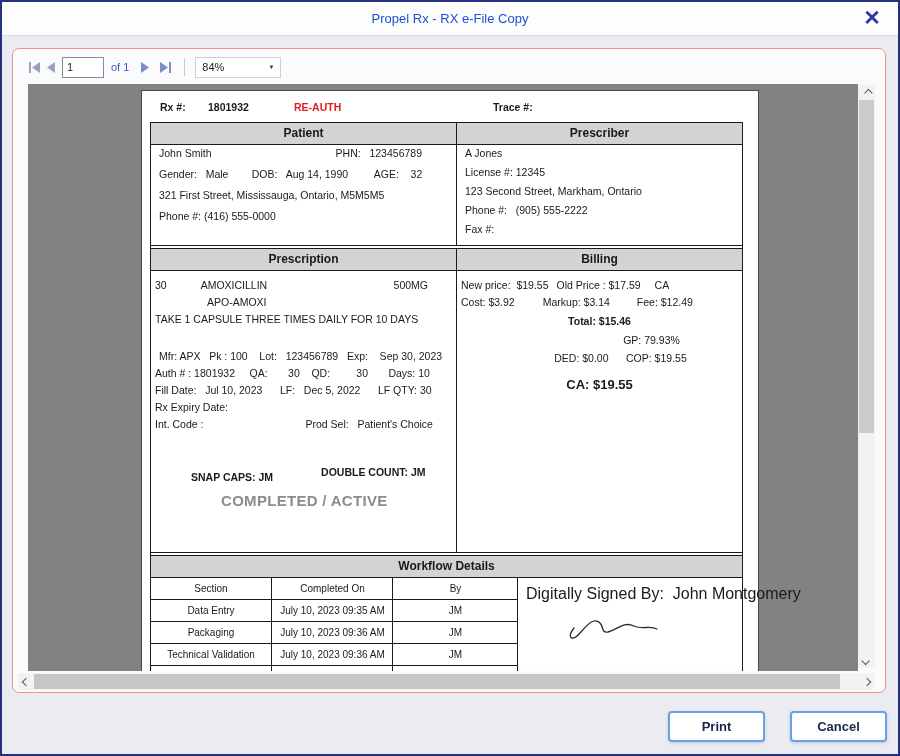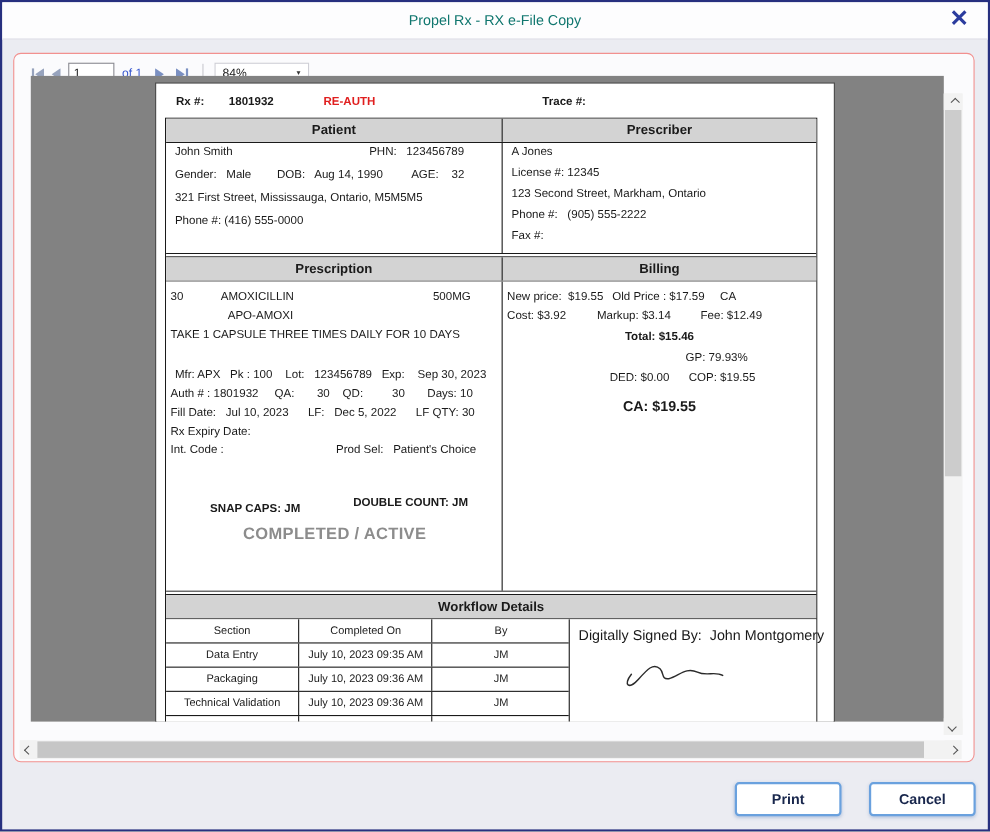--- a/index.html
+++ b/index.html
@@ -4,39 +4,39 @@
 <style>
   html,body{margin:0;padding:0;background:#9a9a9a;}
   *{box-sizing:border-box;}
   .dialog{
     position:relative;width:900px;height:756px;
     border:2px solid #27307f;background:#ebecf2;overflow:hidden;
     font-family:"Liberation Sans","DejaVu Sans",sans-serif;
   }
   
   .titlebar{position:absolute;left:0;top:0;right:0;height:34px;background:#fdfdfe;border-bottom:1px solid #d9dae3;}
-  .title{position:absolute;left:0;right:0;top:0;line-height:34px;text-align:center;font-size:13px;font-weight:500;color:#0f766e;}
+  .title{position:absolute;left:0;right:0;top:0;line-height:34px;text-align:center;font-size:13px;font-weight:500;color:#1d4ed8;}
   .close-btn{position:absolute;right:12px;top:2px;width:28px;height:28px;border:none;background:transparent;cursor:pointer;padding:0;}
   .close-btn span{font-size:21px;font-weight:600;color:#2b3c9e;line-height:28px;}
   
   .panel{position:absolute;left:10px;top:46px;width:874px;height:645px;background:#fbfbfd;border:1px solid #f2908f;border-radius:7px;}
   
   .toolbar{position:absolute;left:0;top:4px;right:0;height:28px;display:flex;align-items:center;padding-left:15px;}
   .nav-btn{border:none;background:transparent;padding:0;display:flex;align-items:center;cursor:pointer;}
   .nav-prev{margin-left:5px;}
   .page-input{margin-left:6px;width:42px;height:21px;border:1px solid #8a8a92;font-size:11px;padding:1px 4px;color:#222;font-family:inherit;}
   .of-label{margin-left:7px;font-size:11px;color:#3b5ad0;white-space:pre;}
   .nav-next{margin-left:11px;}
   .nav-last{margin-left:9px;}
   .toolbar-sep{margin-left:12px;width:1px;height:18px;background:#c8c8d0;}
   .zoom-combo{margin-left:10px;width:86px;height:21px;border:1px solid #cfcfd6;background:#fff;display:flex;align-items:center;padding:0 6px;cursor:pointer;}
   .zoom-value{font-size:11px;color:#222;flex:1;}
   .combo-arrow{font-size:6px;color:#333;}
   
-  .canvas{position:absolute;left:15px;top:20px;width:830px;height:587px;background:#828282;overflow:hidden;}
+  .canvas{position:absolute;left:15px;top:35px;width:830px;height:587px;background:#828282;overflow:hidden;}
   .page{position:absolute;left:114px;top:7px;width:616px;height:620px;background:#ffffff;box-shadow:0 0 0 1px #4a4a4a;color:#1a1a1a;font-size:10.5px;}
   .pre{white-space:pre;}
   
   .rx-line{position:relative;height:18px;margin-top:10px;}
   .rx-line span{position:absolute;top:0;font-weight:bold;white-space:pre;}
   .rx-label{left:18px;}
   .rx-number{left:66px;}
   .re-auth{left:152px;color:#e01e1e;}
   .trace-label{left:351px;}
   
@@ -77,21 +77,21 @@
   .b-ca{font-weight:bold;font-size:13px;margin-top:9px;}
   
   .wf-body{display:flex;min-height:112px;background:#fff;}
   .wf-table{width:366px;}
   .wf-row{display:flex;border-bottom:1px solid #1a1a1a;height:22px;justify-content:space-between;}
   .wf-c1{width:121px;border-right:1px solid #1a1a1a;}
   .wf-c2{width:120px;border-right:1px solid #1a1a1a;}
   .wf-c3{width:123px;}
   .wf-row span{display:block;text-align:center;line-height:21px;font-size:10px;white-space:pre;}
   .wf-sign{flex:1;border-left:1px solid #1a1a1a;position:relative;}
-  .signed-by{position:absolute;left:8px;top:7px;font-size:13px;white-space:pre;}
+  .signed-by{position:absolute;left:8px;top:7px;font-size:16px;white-space:pre;}
   .sig-svg{position:absolute;left:42px;top:24px;}
   
   .vscroll{position:absolute;left:845px;top:36px;width:17px;height:583px;background:#f2f2f2;}
   .vthumb{position:absolute;left:1px;top:15px;width:15px;height:333px;background:#cccccc;}
   .hscroll{position:absolute;left:5px;top:624px;width:856px;height:17px;background:#f2f2f2;}
   .hthumb{position:absolute;left:16px;top:1px;width:806px;height:15px;background:#c6c6c6;}
   .sb-btn{position:absolute;background:#f2f2f2;border:none;padding:0;display:flex;align-items:center;justify-content:center;cursor:pointer;}
   .sb-up{left:0;top:0;width:17px;height:15px;}
   .sb-down{left:0;bottom:0;width:17px;height:15px;}
   .sb-left{left:0;top:0;width:15px;height:17px;}

